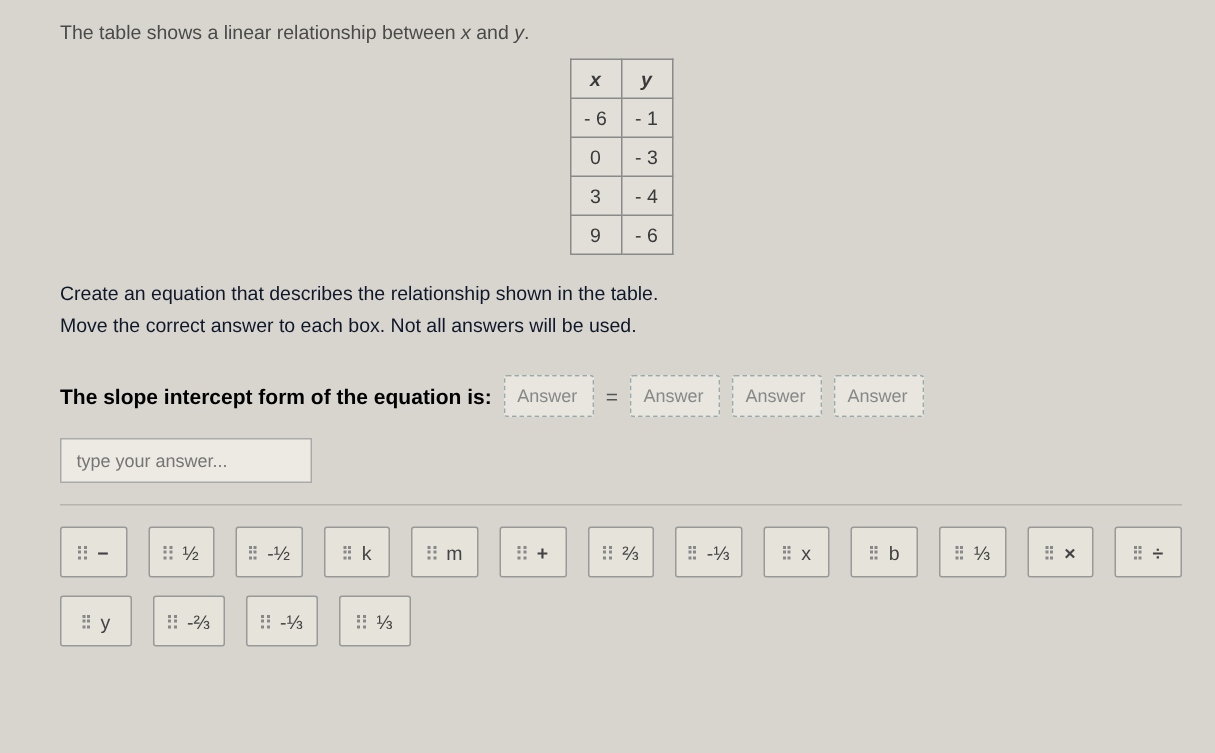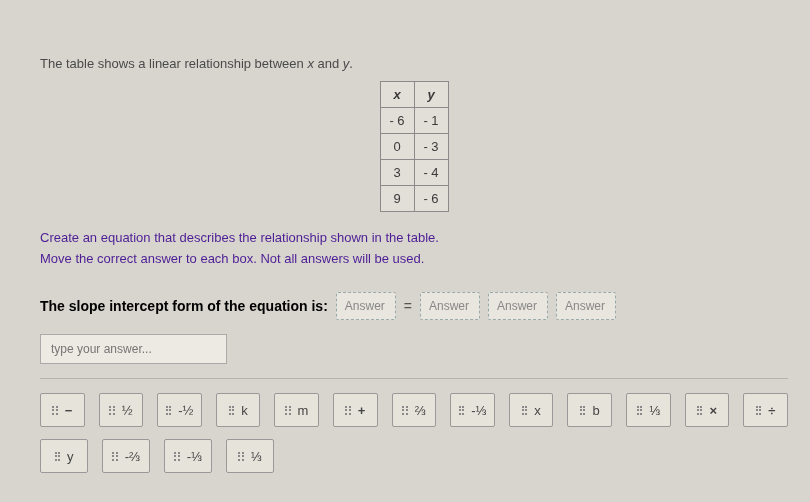--- a/index.html
+++ b/index.html
@@ -7,38 +7,37 @@
     font-family: Arial, Helvetica, sans-serif;
     background: #d8d5ce;
     width: 810px;
     height: 502px;
     overflow: hidden;
     color: #3a3a3a;
     font-size: 13px;
   }
   .page {
     padding: 14px 22px 10px 40px;
-    margin-top: 42px;
   }
   .intro { font-size: 13px; margin-bottom: 10px; color: #4a4a4a; }
   .intro .var { font-style: italic; }
   .tbl {
     margin: 8px auto 18px auto;
     border-collapse: collapse;
   }
   .tbl td {
     border: 1px solid #8a8a8a;
     width: 34px;
     height: 26px;
     text-align: center;
     font-size: 13px;
     background: #e2dfd8;
   }
   .tbl .hd { font-weight: bold; font-style: italic; }
-  .para { margin: 6px 0; color: #4c1d95; font-size: 13px; }
+  .para { margin: 6px 0; color: #0f172a; font-size: 13px; }
   .section2 { margin-top: 26px; }
   .line {
     display: flex;
     align-items: center;
     gap: 8px;
     flex-wrap: nowrap;
   }
   .prompt { font-weight: bold; font-size: 14px; color: #000000; }
   .dropzone {
     border: 1.5px dashed #9aa;
@@ -51,21 +50,21 @@
     border-radius: 2px;
   }
   .eq { font-size: 14px; color: #555; }
   .typebox {
     margin-top: 14px;
     border: 1px solid #aaa;
     background: #edeae3;
     padding: 7px 10px;
     font-size: 12px;
     color: #888;
-    width: 187px;
+    width: 168px;
   }
   .tiles {
     border-top: 1px solid #b8b4ab;
     margin-top: 14px;
     padding-top: 14px;
     display: flex;
     flex-direction: column;
     gap: 12px;
   }
   .tilerow {

